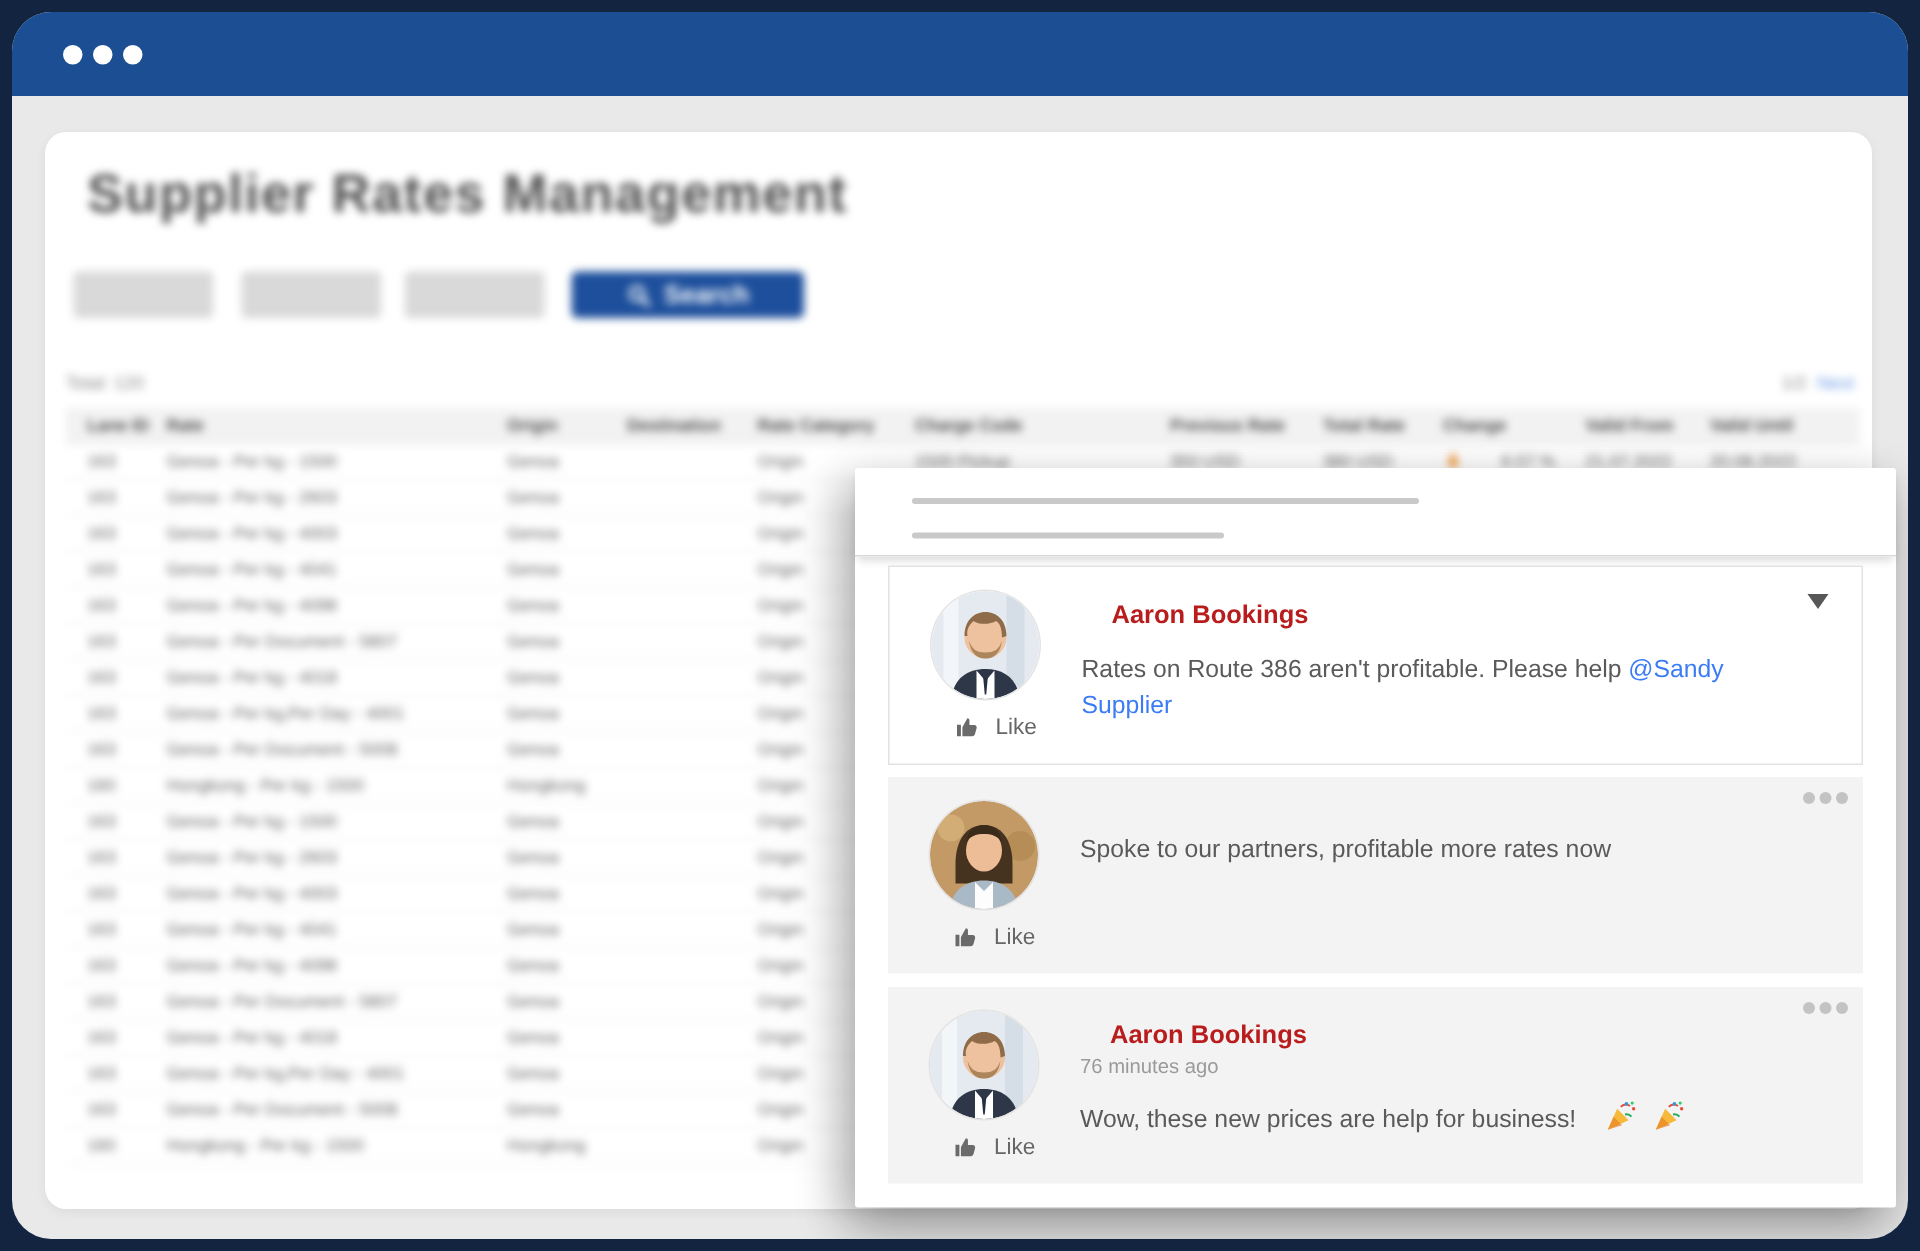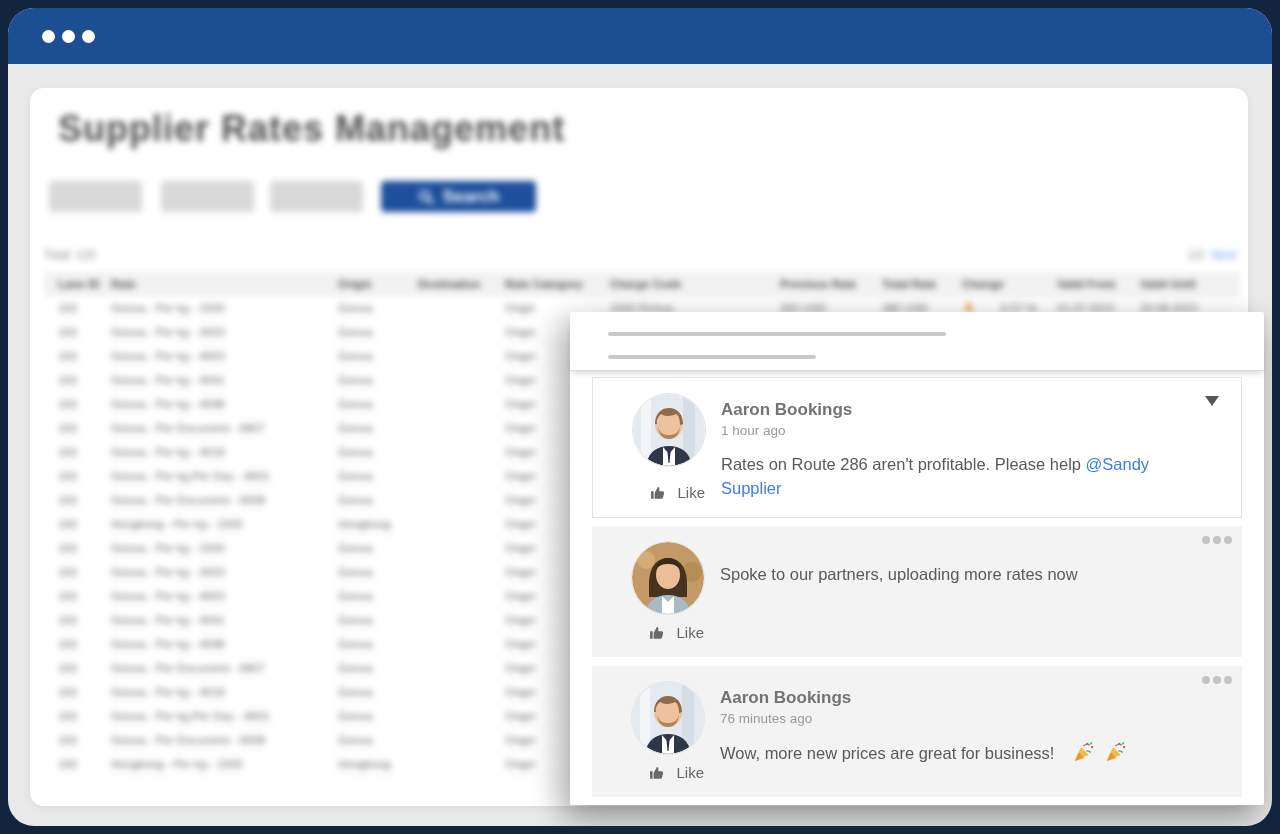--- a/index.html
+++ b/index.html
@@ -46,27 +46,27 @@
   .panel-header{position:relative;height:58px;border-bottom:1px solid #d8d8d8;
                 box-shadow:0 4px 6px -2px rgba(0,0,0,.16);}
   .ph-line{position:absolute;left:38px;height:4px;background:#c9c9c9;border-radius:2px;}
   .ph-line.l1{top:20px;width:338px;}
   .ph-line.l2{top:43px;width:208px;}
   .comments{padding:6px 22px 0 22px;}
   .comment{position:relative;display:flex;padding:16px;min-height:97px;margin-bottom:8px;}
   .comment.card{background:#fff;border:1px solid #e2e2e2;}
   .comment.flat{background:#f3f3f3;margin-bottom:9px;}
   .avcol{width:96px;margin-right:16px;display:flex;flex-direction:column;justify-content:space-between;
-         align-items:flex-end;flex:none;}
+         align-items:center;flex:none;}
   .avatar{width:72px;height:72px;border-radius:50%;overflow:hidden;box-shadow:0 0 0 1px #e3e3e3;}
   .avatar svg{display:block;}
   .like{display:flex;align-items:center;gap:12px;background:none;border:none;padding:0;
         margin:10px 0 0 14px;font-size:15px;color:#666;font-family:inherit;cursor:pointer;}
   .content{flex:1;padding-top:6px;min-width:0;}
-  .author{font-size:17px;font-weight:bold;color:#737373;}
+  .author{font-size:17px;font-weight:bold;color:#b91c1c;margin-left:20px;}
   .time{font-size:13.5px;color:#9a9a9a;margin-top:3px;}
   .msg{font-size:16.5px;color:#5a5a5a;line-height:1.45;margin-top:15px;padding-right:30px;}
   .mention{color:#3b7cf5;text-decoration:none;}
   .poppers{display:inline-flex;gap:10px;margin-left:18px;vertical-align:-4px;}
   .corner{position:absolute;top:10px;right:10px;}
   .tri{width:0;height:0;border-left:7px solid transparent;border-right:7px solid transparent;
        border-top:10px solid #575757;margin:8px 12px 0 0;cursor:pointer;}
   .dots{display:flex;gap:3px;cursor:pointer;}
   .dots i{width:8px;height:8px;border-radius:50%;background:#c3c3c3;}
 </style>
@@ -528,23 +528,22 @@
       </div>
       <button class="like">
         <svg width="15" height="15" viewBox="0 0 15 15">
                   <use href="#thumb"></use>
                 </svg>
         <span class="like-label">Like</span>
       </button>
     </div>
     <div class="content">
       <div class="author">Aaron Bookings</div>
-      <div class="time">1 hour ago</div>
       <div class="msg">
-        <span class="msg-text">Rates on Route 286 aren't profitable. Please help </span><a class="mention" href="#">@Sandy Supplier</a>
+        <span class="msg-text">Rates on Route 386 aren't profitable. Please help </span><a class="mention" href="#">@Sandy Supplier</a>
       </div>
     </div>
     <div class="corner">
       <div class="tri"></div>
 
     </div>
   </div>
 
   <div class="comment flat">
     <div class="avcol">
@@ -555,21 +554,21 @@
       </div>
       <button class="like">
         <svg width="15" height="15" viewBox="0 0 15 15">
                   <use href="#thumb"></use>
                 </svg>
         <span class="like-label">Like</span>
       </button>
     </div>
     <div class="content">
       <div class="msg">
-        <span class="msg-text">Spoke to our partners, uploading more rates now</span>
+        <span class="msg-text">Spoke to our partners, profitable more rates now</span>
       </div>
     </div>
     <div class="corner">
 
       <div class="dots">
                 <i></i>
                 <i></i>
                 <i></i>
               </div>
     </div>
@@ -586,21 +585,21 @@
         <svg width="15" height="15" viewBox="0 0 15 15">
                   <use href="#thumb"></use>
                 </svg>
         <span class="like-label">Like</span>
       </button>
     </div>
     <div class="content">
       <div class="author">Aaron Bookings</div>
       <div class="time">76 minutes ago</div>
       <div class="msg">
-        <span class="msg-text">Wow, more new prices are great for business!</span><span class="poppers">
+        <span class="msg-text">Wow, these new prices are help for business!</span><span class="poppers">
           <svg width="22" height="22" viewBox="0 0 23 23">
                     <use href="#popper"></use>
                   </svg>
           <svg width="22" height="22" viewBox="0 0 23 23">
                     <use href="#popper"></use>
                   </svg>
         </span>
       </div>
     </div>
     <div class="corner">

